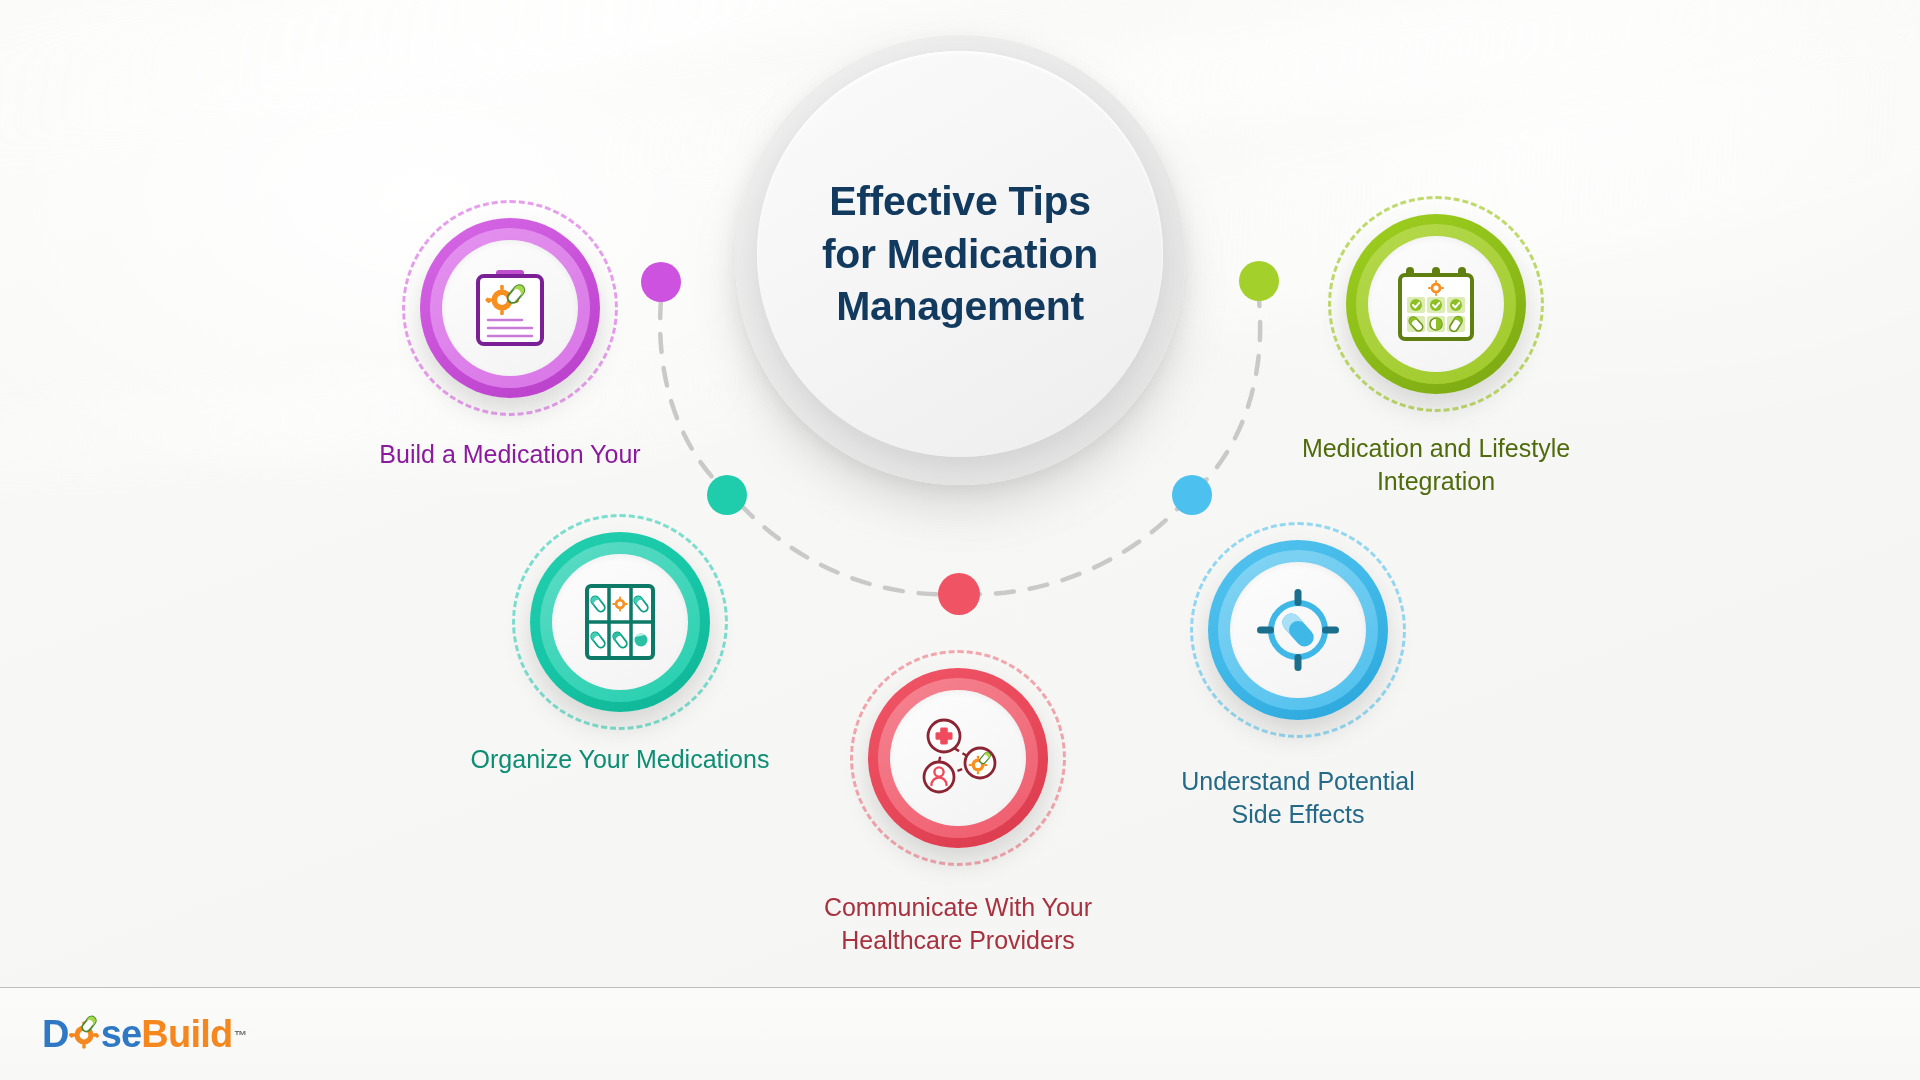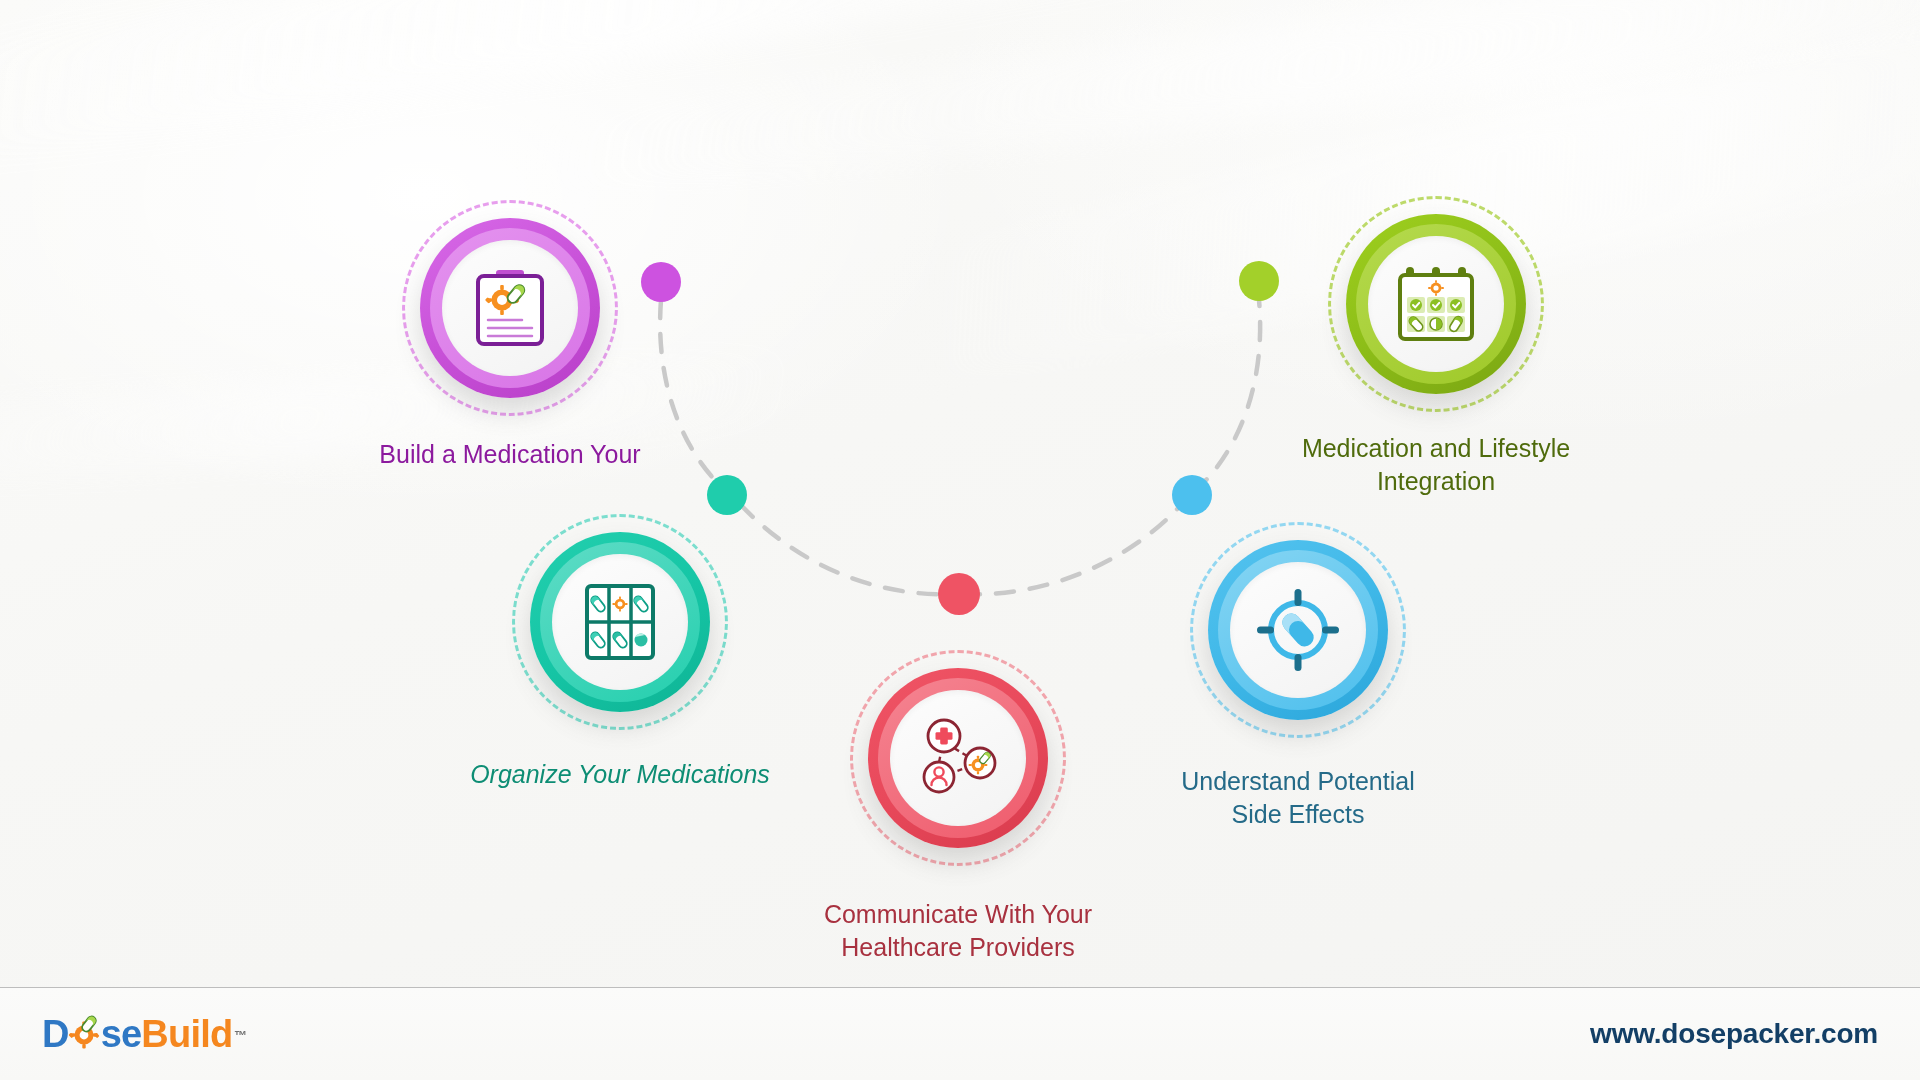--- a/index.html
+++ b/index.html
@@ -130,27 +130,27 @@
   .node-green { left: 1328px; top: 196px; }
   .node-green .ring-dashed { border-color: #a8cf3a; }
   .node-green .ring-outer { background: linear-gradient(150deg, #9ecf1e 0%, #8fc019 45%, #7aa512 100%); }
   .node-green .ring-inner { background: linear-gradient(150deg, #b5da4e 0%, #9fc929 100%); }
   .node-green .node-label { top: 236px; color: #4f6b0c; text-align: center; }
 
   .node-teal { left: 512px; top: 514px; }
   .node-teal .ring-dashed { border-color: #53d6c2; }
   .node-teal .ring-outer { background: linear-gradient(150deg, #23cfae 0%, #16c6a6 50%, #0eb394 100%); }
   .node-teal .ring-inner { background: linear-gradient(150deg, #5fdcc6 0%, #24cfae 100%); }
-  .node-teal .node-label { top: 244px; color: #0d8d74; font-style: italic; }
+  .node-teal .node-label { top: 229px; color: #0d8d74; }
 
   .node-red { left: 850px; top: 650px; }
   .node-red .ring-dashed { border-color: #f08a94; }
   .node-red .ring-outer { background: linear-gradient(150deg, #f05566 0%, #e8495b 50%, #d83a4c 100%); }
   .node-red .ring-inner { background: linear-gradient(150deg, #f58592 0%, #ef5b6c 100%); }
-  .node-red .node-label { top: 248px; color: #a8313f; }
+  .node-red .node-label { top: 241px; color: #a8313f; }
 
   .node-blue { left: 1190px; top: 522px; }
   .node-blue .ring-dashed { border-color: #72cdf0; }
   .node-blue .ring-outer { background: linear-gradient(150deg, #55c3ef 0%, #3fb8e8 50%, #2aa5da 100%); }
   .node-blue .ring-inner { background: linear-gradient(150deg, #86d5f3 0%, #4dbfed 100%); }
   .node-blue .node-label { top: 243px; color: #246a88; }
 
   
   .dot { position: absolute; border-radius: 50%; }
   .dot-purple { left: 641px; top: 262px; width: 40px; height: 40px; background: #cd52e0; }
@@ -201,20 +201,27 @@
   <div class="sheen c"></div>
   <div class="sheen d"></div>
 
   <svg class="connectors" viewBox="0 0 1920 1080">
     <path d="M 661 300 C 655 380, 680 450, 727 492" fill="none" stroke="#c9c9c9" stroke-width="4.5" stroke-dasharray="18 16" stroke-linecap="round"></path>
     <path d="M 740 504 C 800 568, 880 598, 958 594" fill="none" stroke="#c9c9c9" stroke-width="4.5" stroke-dasharray="18 16" stroke-linecap="round"></path>
     <path d="M 962 594 C 1040 598, 1125 566, 1182 504" fill="none" stroke="#c9c9c9" stroke-width="4.5" stroke-dasharray="18 16" stroke-linecap="round"></path>
     <path d="M 1194 492 C 1241 450, 1266 380, 1259 300" fill="none" stroke="#c9c9c9" stroke-width="4.5" stroke-dasharray="18 16" stroke-linecap="round"></path>
   </svg>
 
+  <div class="hub">
+    <div class="hub-inner">
+      <div class="hub-title">Effective Tips
+for Medication
+Management</div>
+    </div>
+  </div>
 
   <div class="dot dot-purple"></div>
   <div class="dot dot-teal"></div>
   <div class="dot dot-red"></div>
   <div class="dot dot-blue"></div>
   <div class="dot dot-green"></div>
 
   <div class="node node-purple">
     <div class="ring-dashed"></div>
     <div class="ring-outer"></div>
@@ -439,16 +446,15 @@
               <rect x="-4.2" y="-8.4" width="8.4" height="16.8" rx="4.2" fill="#ffffff" stroke="#4a8a2e" stroke-width="1.8"></rect>
               <path d="M -4.2 0 A 4.2 4.2 0 0 1 4.2 0 L 4.2 -4.2 A 4.2 4.2 0 0 0 -4.2 -4.2 Z" fill="#a8d84c"></path>
             </g>
           </svg>
         </span>
         <span class="logo-dose">se</span>
         <span class="logo-packer">Build</span>
         <span class="logo-tm">™</span>
       </span>
     </div>
-    <div class="site-url">www.dosepacker.com</div>
   </div>
 
 </div>
 
 </body></html>

